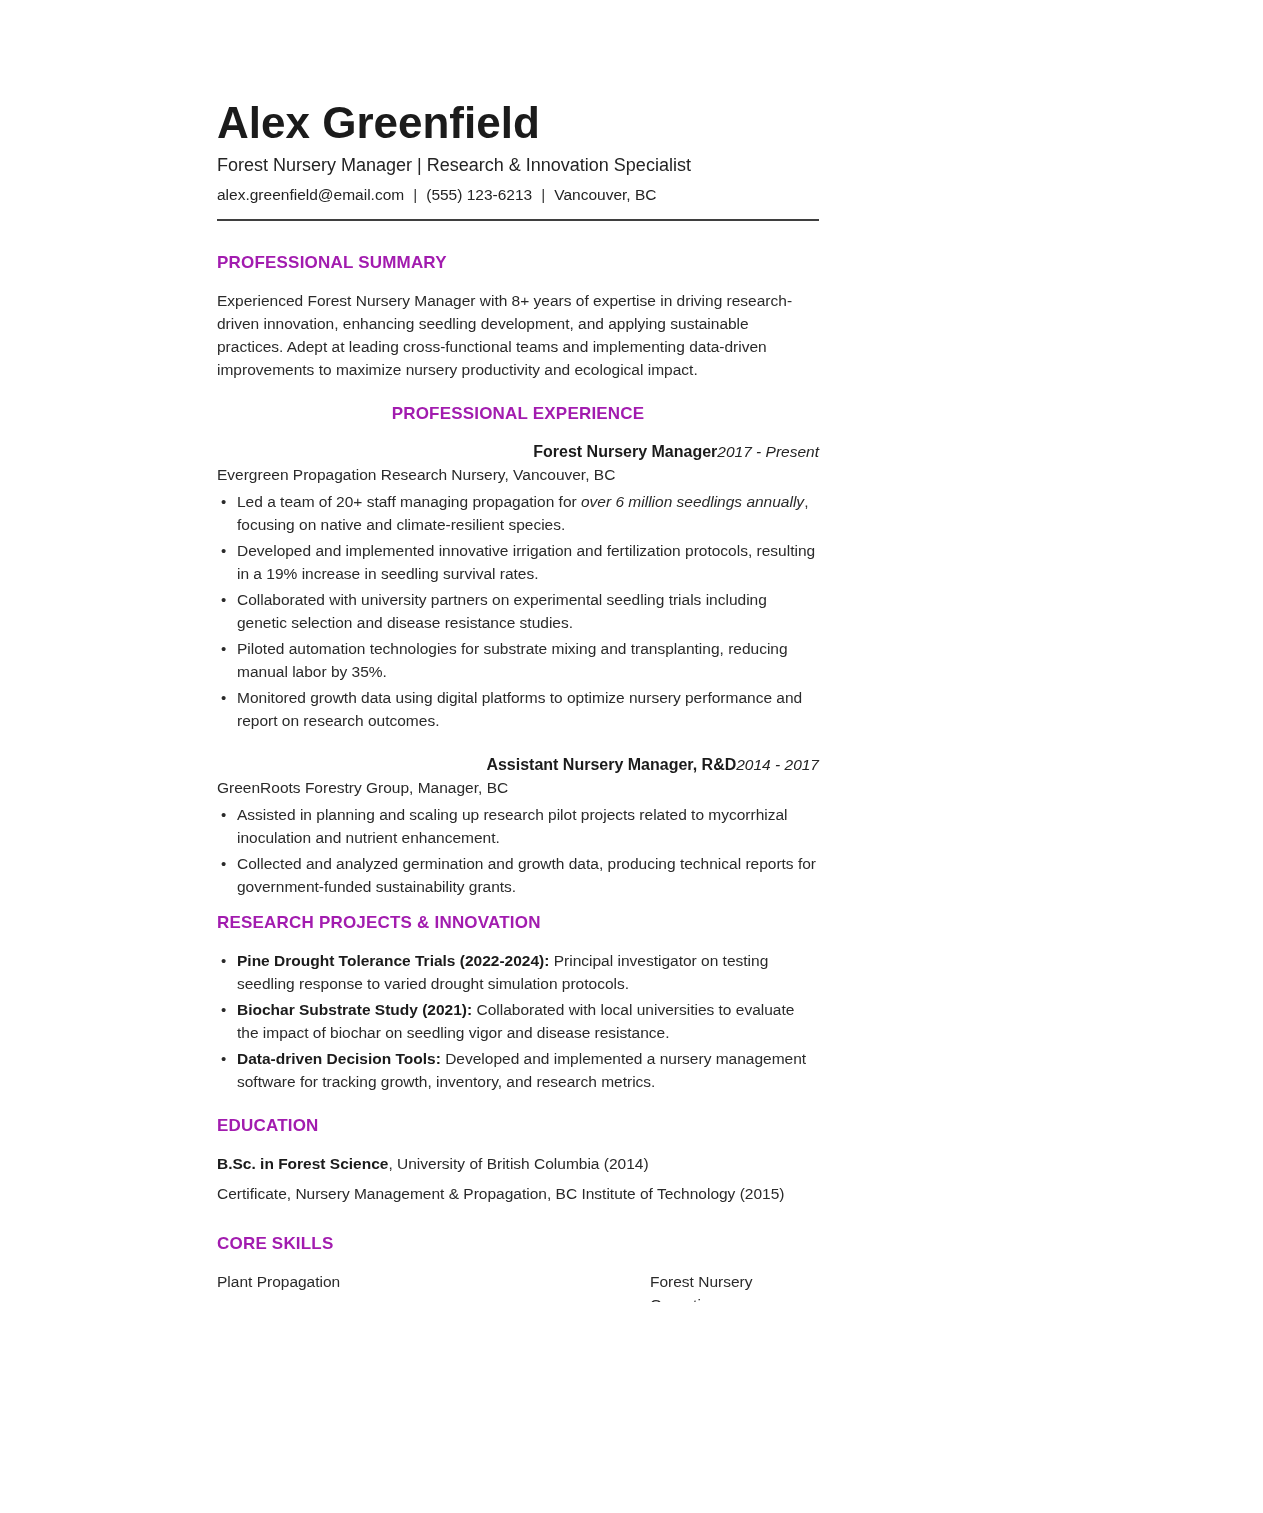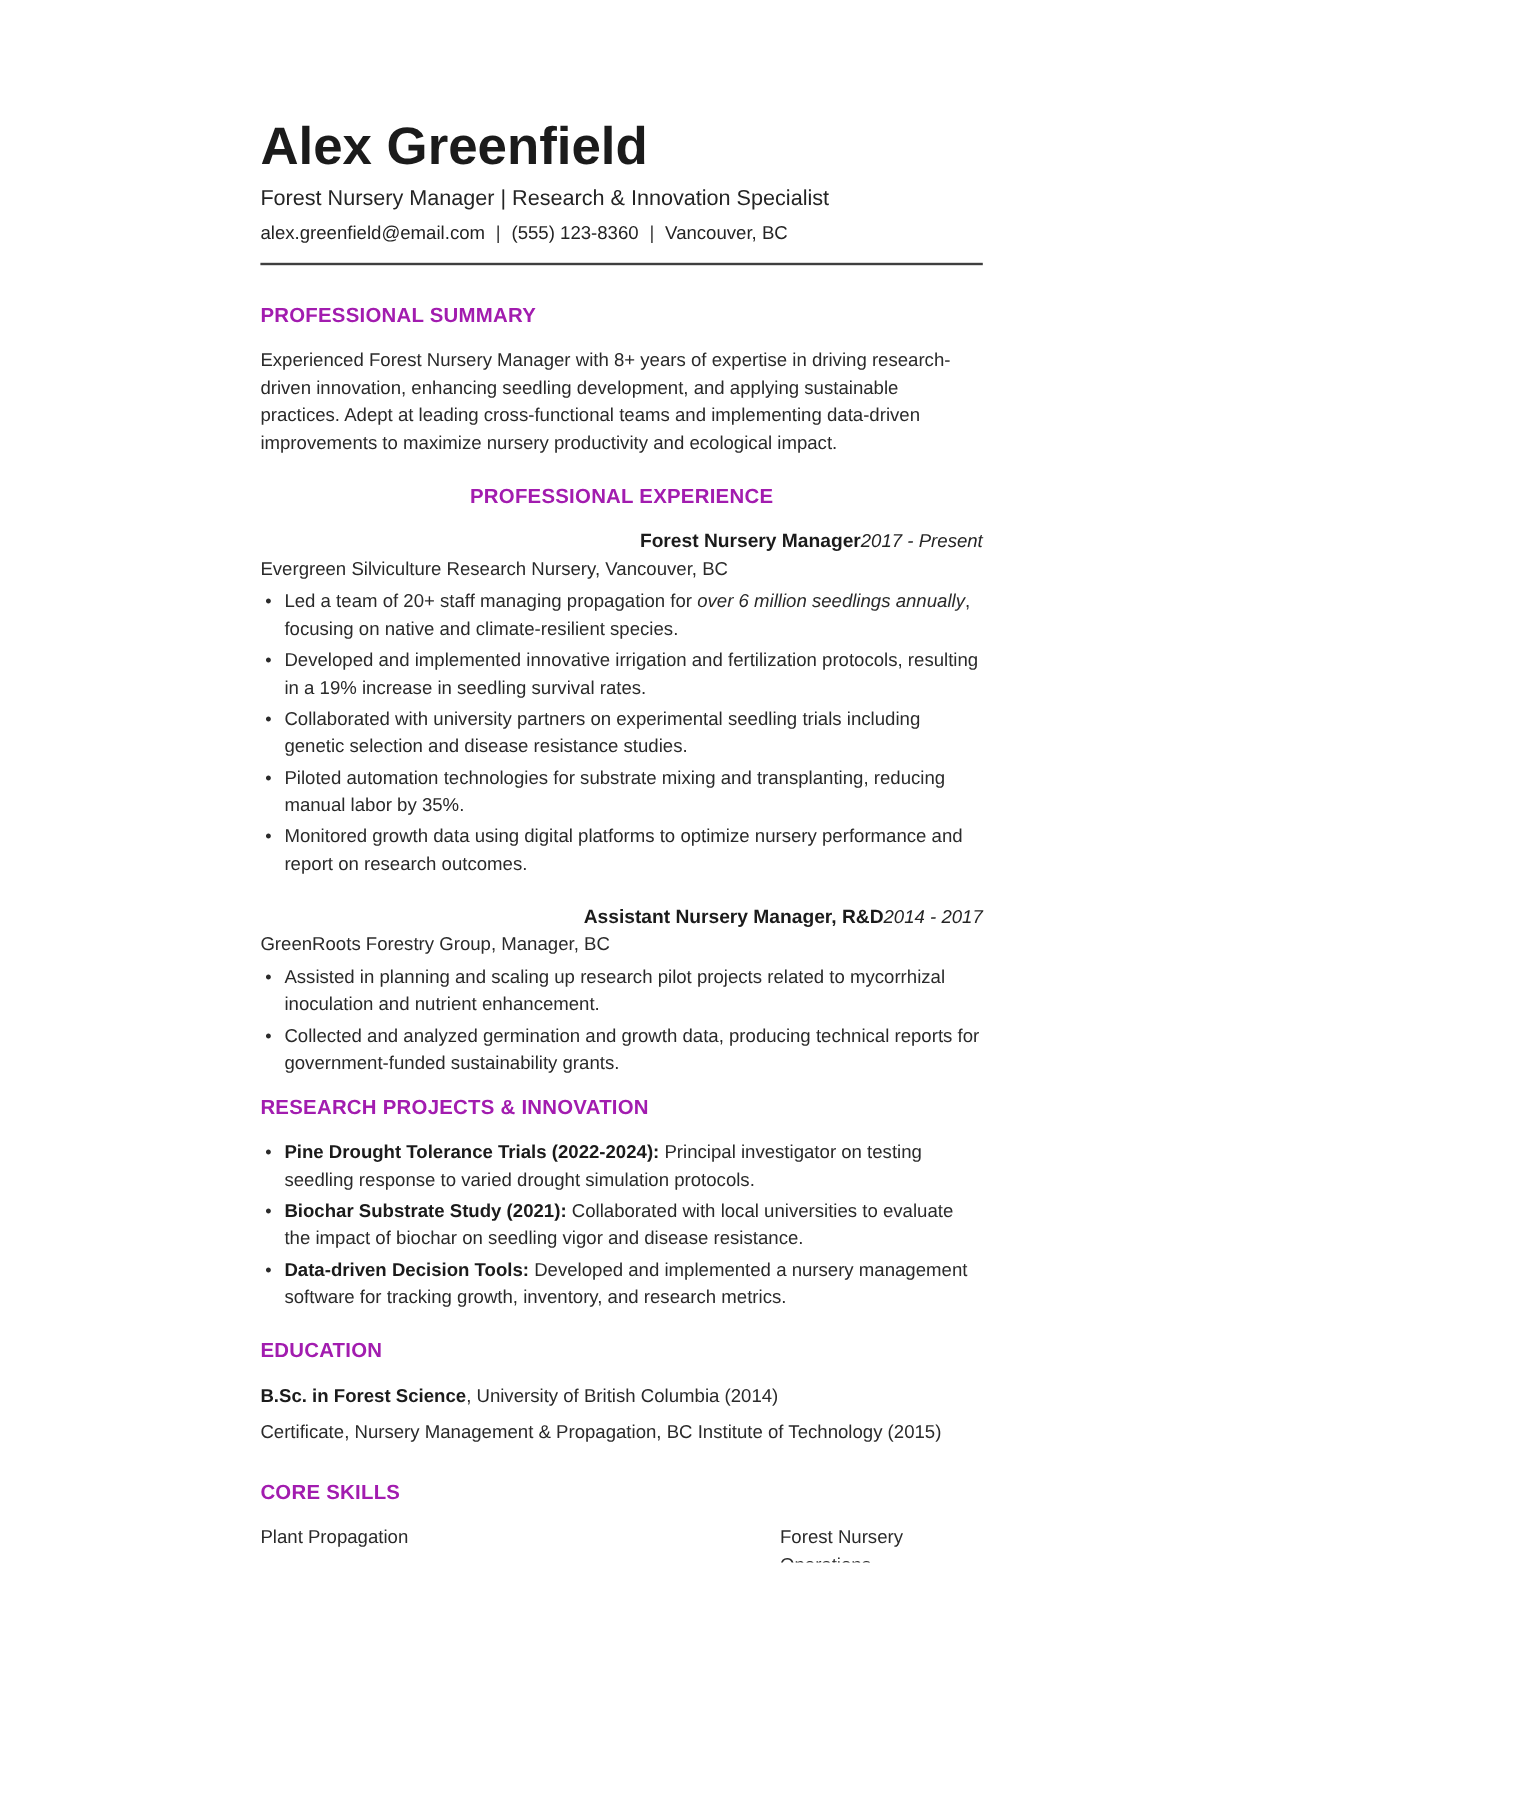--- a/index.html
+++ b/index.html
@@ -127,39 +127,39 @@
 </head>
 <body>
 
 <div class="page">
   <div class="clip">
 
     <header>
       <h1 class="name">Alex Greenfield</h1>
       <div class="subtitle">Forest Nursery Manager | Research &amp; Innovation Specialist</div>
       <div class="contact">
-        <span>alex.greenfield@email.com</span><span class="sep">|</span><span>(555) 123-8360</span><span class="sep">|</span><span>Vancouver, BC</span>
+        <span>alex.greenfield@email.com</span><span class="sep">|</span><span>(555) 123-6213</span><span class="sep">|</span><span>Vancouver, BC</span>
       </div>
       <div class="divider"></div>
     </header>
 
     <section>
       <h2 class="section-heading mt-summary">PROFESSIONAL SUMMARY</h2>
       <p class="body-text summary-text">Experienced Forest Nursery Manager with 8+ years of expertise in driving research-driven innovation, enhancing seedling development, and applying sustainable practices. Adept at leading cross-functional teams and implementing data-driven improvements to maximize nursery productivity and ecological impact.</p>
     </section>
 
     <section>
       <h2 class="section-heading mt-experience">PROFESSIONAL EXPERIENCE</h2>
 
       <div class="job">
         <div class="job-head">
           <span class="job-title">Forest Nursery Manager</span>
           <span class="job-dates">2017 - Present</span>
         </div>
-        <div class="company">Evergreen Silviculture Research Nursery, Vancouver, BC</div>
+        <div class="company">Evergreen Propagation Research Nursery, Vancouver, BC</div>
         <ul class="bullets">
           <li><span>Led a team of 20+ staff managing propagation for </span><span class="em">over 6 million seedlings annually</span><span>, focusing on native and climate-resilient species.</span></li>
           <li>Developed and implemented innovative irrigation and fertilization protocols, resulting in a 19% increase in seedling survival rates.</li>
           <li>Collaborated with university partners on experimental seedling trials including genetic selection and disease resistance studies.</li>
           <li>Piloted automation technologies for substrate mixing and transplanting, reducing manual labor by 35%.</li>
           <li>Monitored growth data using digital platforms to optimize nursery performance and report on research outcomes.</li>
         </ul>
       </div>
 
       <div class="job">

